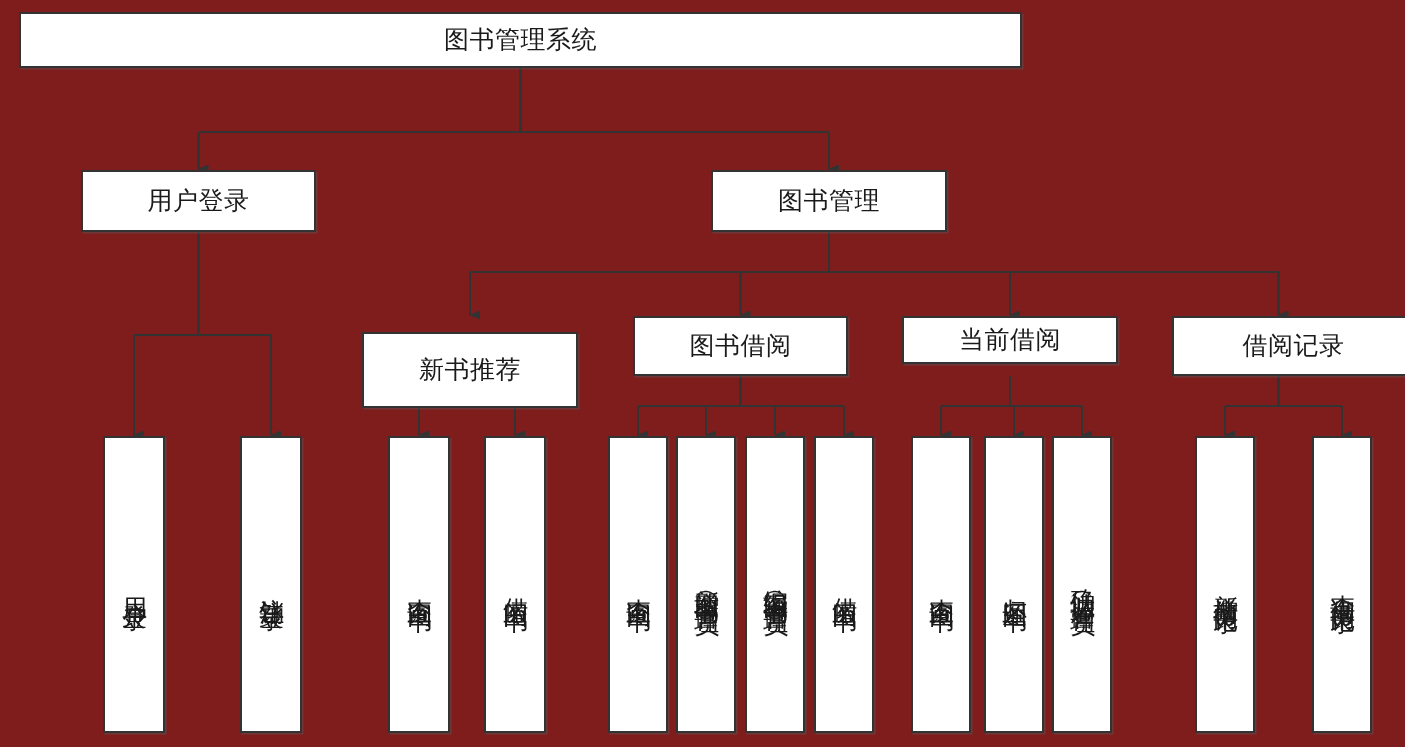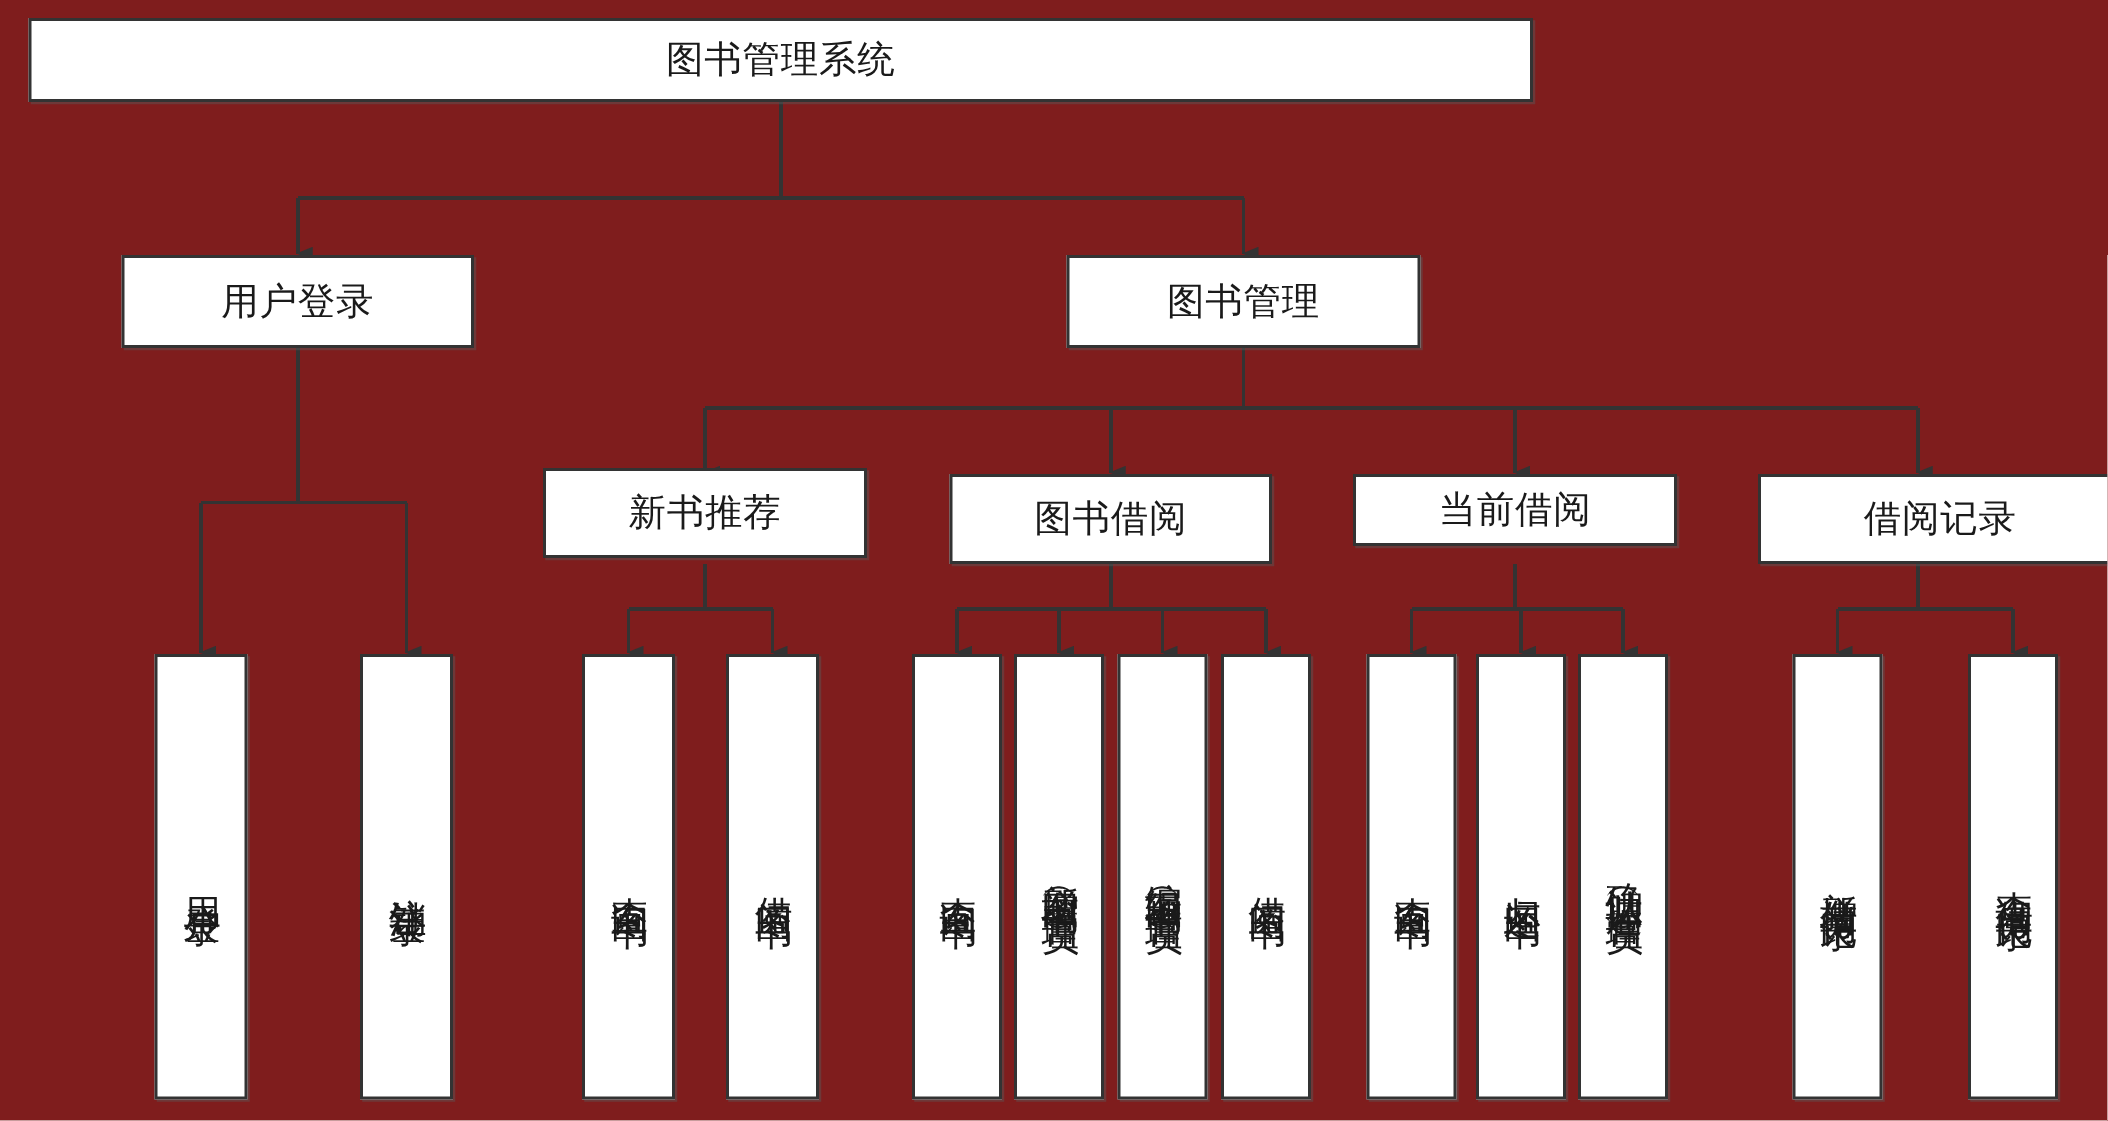--- a/index.html
+++ b/index.html
@@ -121,21 +121,21 @@
   <div id="nodes-layer">
       <div class="node horiz lvl1" style="left: 19px; top: 12px; width: 1003px; height: 56px;">
         <div class="node-label">图书管理系统</div>
       </div>
       <div class="node horiz" style="left: 81px; top: 170px; width: 235px; height: 62px;">
         <div class="node-label">用户登录</div>
       </div>
       <div class="node horiz" style="left: 711px; top: 170px; width: 236px; height: 62px;">
         <div class="node-label">图书管理</div>
       </div>
-      <div class="node horiz" style="left: 362px; top: 312px; width: 216px; height: 60px;">
+      <div class="node horiz" style="left: 362px; top: 332px; width: 216px; height: 76px;">
         <div class="node-label">新书推荐</div>
       </div>
       <div class="node horiz" style="left: 633px; top: 316px; width: 215px; height: 60px;">
         <div class="node-label">图书借阅</div>
       </div>
       <div class="node horiz" style="left: 902px; top: 316px; width: 216px; height: 48px;">
         <div class="node-label">当前借阅</div>
       </div>
       <div class="node horiz" style="left: 1172px; top: 316px; width: 243px; height: 60px;">
         <div class="node-label">借阅记录</div>

